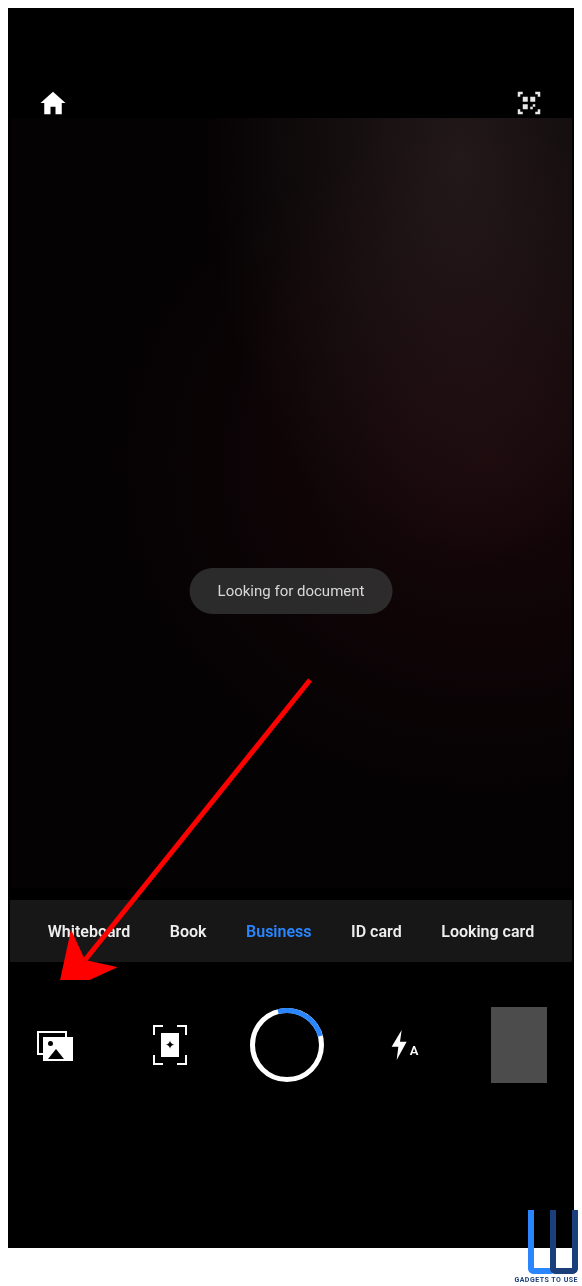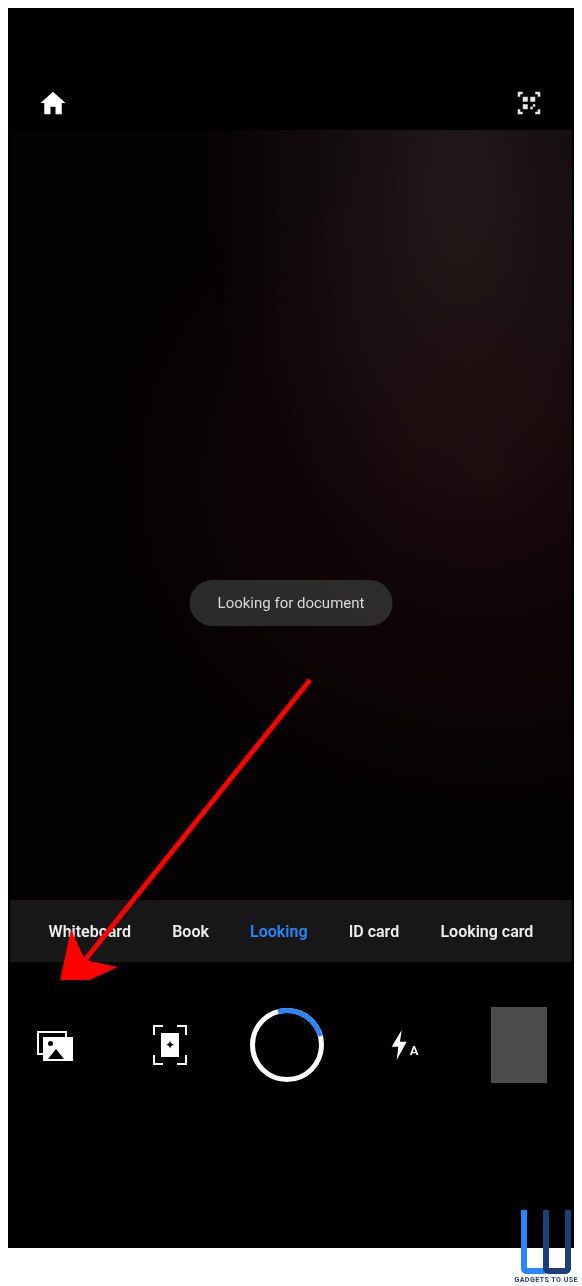--- a/index.html
+++ b/index.html
@@ -40,21 +40,21 @@
       height: 50px;
       display: flex;
       justify-content: space-between;
       align-items: center;
       padding: 0 28px;
     }
     .home-btn svg { width: 30px; height: 30px; fill: #fff; }
     .qr-btn svg { width: 30px; height: 30px; fill: #e8e8e8; }
     .viewfinder {
       position: absolute;
-      top: 120px;
+      top: 108px;
       left: 0;
       width: 100%;
       height: 770px;
       background: radial-gradient(ellipse at 80% 5%, rgba(120,90,90,0.25) 0%, rgba(0,0,0,0) 40%),
                   radial-gradient(ellipse at 85% 45%, rgba(80,20,30,0.25) 0%, rgba(0,0,0,0) 55%),
                   #050203;
       text-align: right;
     }
     .status-pill {
       position: absolute;
@@ -139,21 +139,21 @@
       width: 280px;
       height: 310px;
       pointer-events: none;
     }
     .watermark {
       position: absolute;
       right: 4px;
       bottom: 2px;
       display: flex;
       flex-direction: column;
-      align-items: center;
+      align-items: flex-end;
     }
     .watermark .logo {
       display: flex;
       gap: 0;
     }
     .watermark .g {
       width: 28px; height: 44px;
       border: 6px solid #2a86ff;
       border-top: none;
       border-radius: 0 0 6px 6px;
@@ -214,21 +214,21 @@
 
     <div class="viewfinder">
       <div class="status-pill">
         <span>Looking for document</span>
       </div>
     </div>
 
     <div class="mode-strip">
       <div class="mode-item">Whiteboard</div>
       <div class="mode-item">Book</div>
-      <div class="mode-item active">Looking</div>
+      <div class="mode-item active">Business</div>
       <div class="mode-item">ID card</div>
       <div class="mode-item">Looking card</div>
     </div>
 
     <div class="controls">
       <div class="ctrl">
         <div class="gallery-icon">
           <div class="back"></div>
           <div class="front"></div>
           <div class="hill"></div>

